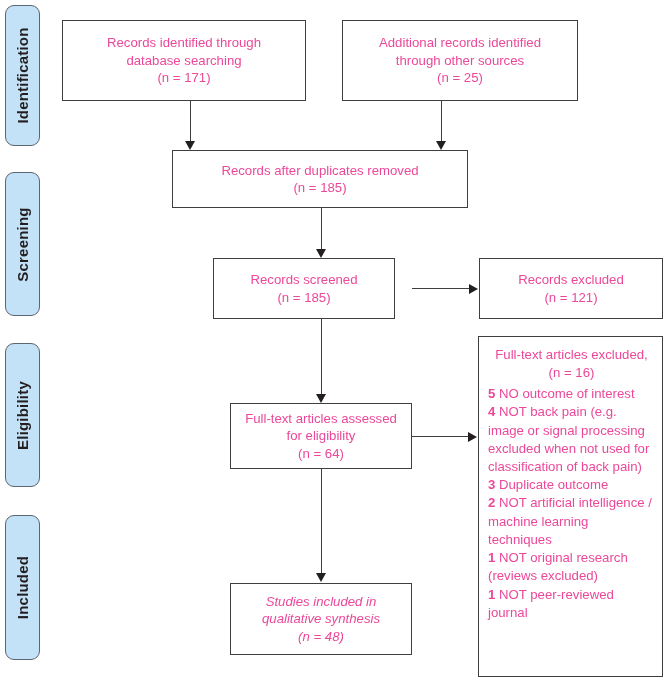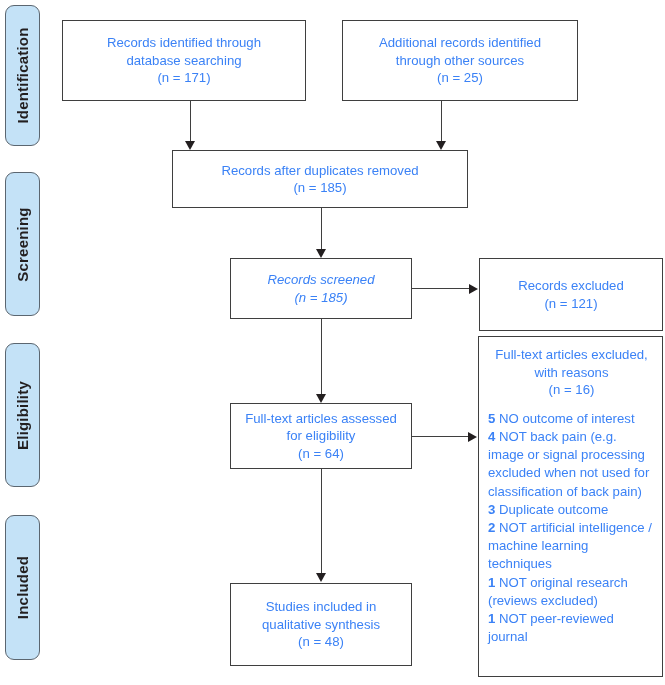--- a/index.html
+++ b/index.html
@@ -45,37 +45,37 @@
     box-sizing: border-box;
     background: #ffffff;
     border: 1.4px solid #3f3f3f;
     display: flex;
     flex-direction: column;
     align-items: center;
     justify-content: center;
     text-align: center;
     font-size: 13.2px;
     line-height: 1.32;
-    color: #3b82f6;
+    color: #ec4899;
     padding: 2px 6px;
   }
   .node .line { display: block; }
 
   
   .node.reasons {
     justify-content: flex-start;
     align-items: stretch;
     padding: 9px 7px 6px 9px;
     text-align: left;
   }
   .reasons-head {
     text-align: center;
     font-size: 13.2px;
     line-height: 1.33;
-    margin-bottom: 11px;
+    margin-bottom: 4px;
   }
   .reasons-list {
     font-size: 13.2px;
     line-height: 1.38;
   }
   .reasons-list .item { display: block; }
   .reasons-list .num { font-weight: bold; }
 
   
   .vline {
@@ -145,63 +145,62 @@
   <div class="arrow-down" style="left:436px; top:141px;"></div>
 
   <div class="node" style="left:172px; top:150px; width:296px; height:58px;">
     <span class="line">Records after duplicates removed</span>
     <span class="line">(n = 185)</span>
   </div>
 
   <div class="vline" style="left:321px; top:208px; height:41px;"></div>
   <div class="arrow-down" style="left:316px; top:249px;"></div>
 
-  <div class="node" style="left:230px; top:258px; width:182px; height:61px;font-style:italic;">
+  <div class="node" style="left:213px; top:258px; width:182px; height:61px;">
     <span class="line">Records screened</span>
     <span class="line">(n = 185)</span>
   </div>
 
-  <div class="node" style="left:479px; top:258px; width:184px; height:73px;">
+  <div class="node" style="left:479px; top:258px; width:184px; height:61px;">
     <span class="line">Records excluded</span>
     <span class="line">(n = 121)</span>
   </div>
 
   <div class="hline" style="left:412px; top:288px; width:58px;"></div>
   <div class="arrow-right" style="left:469px; top:284px;"></div>
 
   <div class="vline" style="left:321px; top:319px; height:75px;"></div>
   <div class="arrow-down" style="left:316px; top:394px;"></div>
 
   <div class="node" style="left:230px; top:403px; width:182px; height:66px;">
     <span class="line">Full-text articles assessed</span>
     <span class="line">for eligibility</span>
     <span class="line">(n = 64)</span>
   </div>
 
   <div class="node reasons" style="left:478px; top:336px; width:185px; height:341px;">
     <div class="reasons-head">
       <span class="line">Full-text articles excluded,</span>
-      <span class="line">with reasons</span>
       <span class="line">(n = 16)</span>
     </div>
     <div class="reasons-list">
       <span class="item"><span class="num">5</span><span> NO outcome of interest</span></span>
       <span class="item"><span class="num">4</span><span> NOT back pain (e.g. image or signal processing excluded when not used for classification of back pain)</span></span>
       <span class="item"><span class="num">3</span><span> Duplicate outcome</span></span>
       <span class="item"><span class="num">2</span><span> NOT artificial intelligence / machine learning techniques</span></span>
       <span class="item"><span class="num">1</span><span> NOT original research (reviews excluded)</span></span>
       <span class="item"><span class="num">1</span><span> NOT peer-reviewed journal</span></span>
     </div>
   </div>
 
   <div class="hline" style="left:412px; top:436px; width:57px;"></div>
   <div class="arrow-right" style="left:468px; top:432px;"></div>
 
   <div class="vline" style="left:321px; top:469px; height:105px;"></div>
   <div class="arrow-down" style="left:316px; top:573px;"></div>
 
-  <div class="node" style="left:230px; top:583px; width:182px; height:83px;">
+  <div class="node" style="left:230px; top:583px; width:182px; height:72px;font-style:italic;">
     <span class="line">Studies included in</span>
     <span class="line">qualitative synthesis</span>
     <span class="line">(n = 48)</span>
   </div>
 
 </div>
 
 </body></html>

